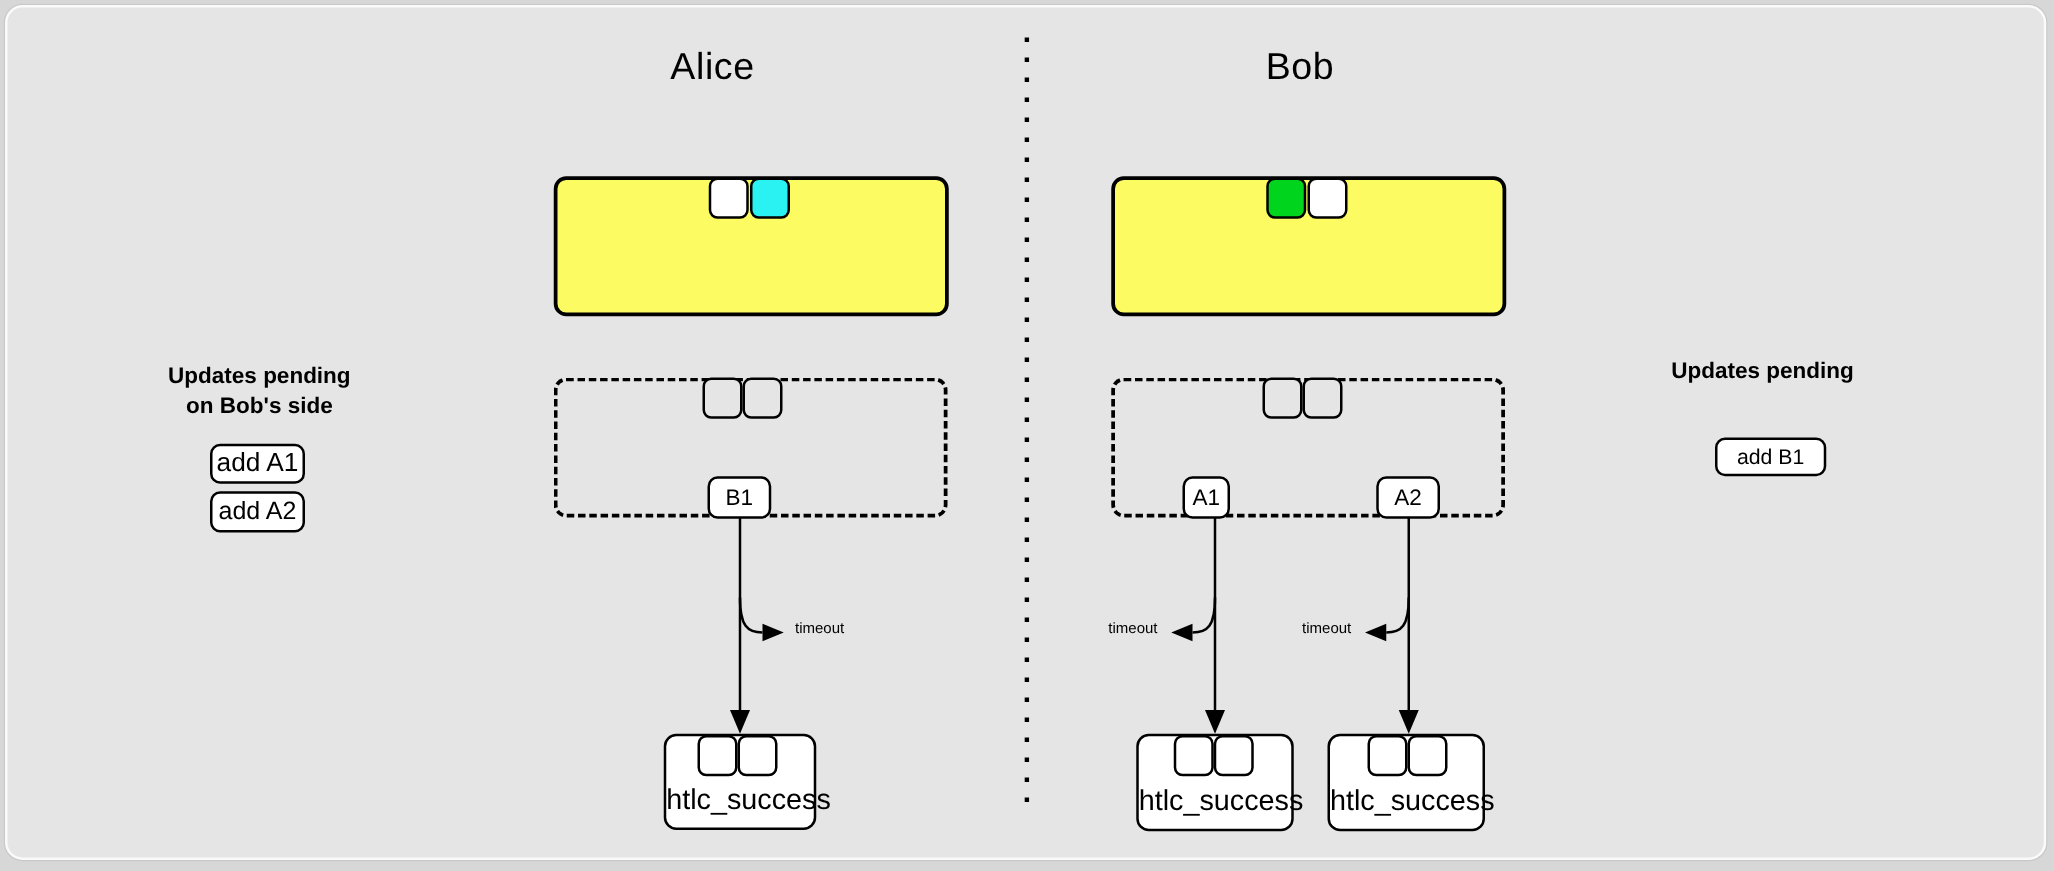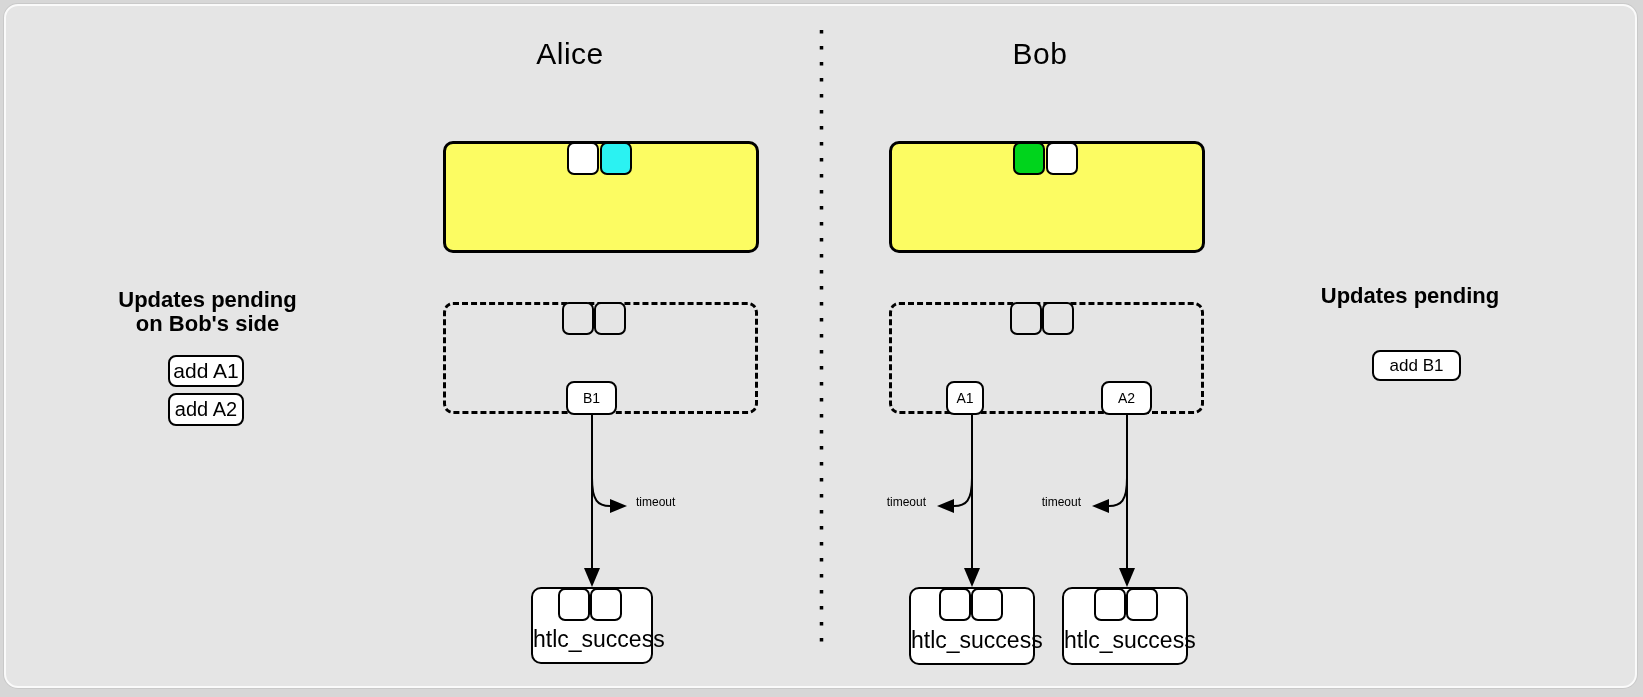--- a/index.html
+++ b/index.html
@@ -50,42 +50,42 @@
     border-radius: 7px;
   }
   .slot-white { background: var(--color-box_white, #fff); }
   .slot-cyan  { background: var(--color-htlc_cyan, #2bf2f2); }
   .slot-green { background: var(--color-htlc_green, #00d41c); }
   .slot-gray  { background: var(--color-canvas_bg, #e5e5e5); }
   .tag {
     background: var(--color-box_white, #fff);
     border: 2.5px solid var(--color-stroke, #000);
     border-radius: 8px;
-    font-size: 14px;
+    font-size: 18px;
     display: flex;
     align-items: center;
     justify-content: center;
   }
   .htlc-box {
     background: var(--color-box_white, #fff);
     border: 2.5px solid var(--color-stroke, #000);
     border-radius: 10px;
   }
   .htlc-label {
     position: absolute;
     left: 0; right: 0;
     bottom: 9px;
     text-align: center;
     font-size: 23px;
   }
   .timeout-label {
     font-size: 12px;
   }
   .note-text {
-    font-size: 22px;
+    font-size: 18px;
     font-weight: 700;
     text-align: center;
     line-height: 24px;
   }
   svg.overlay {
     position: absolute;
     left: 0; top: 0;
     width: 1643px; height: 697px;
   }
 </style>

